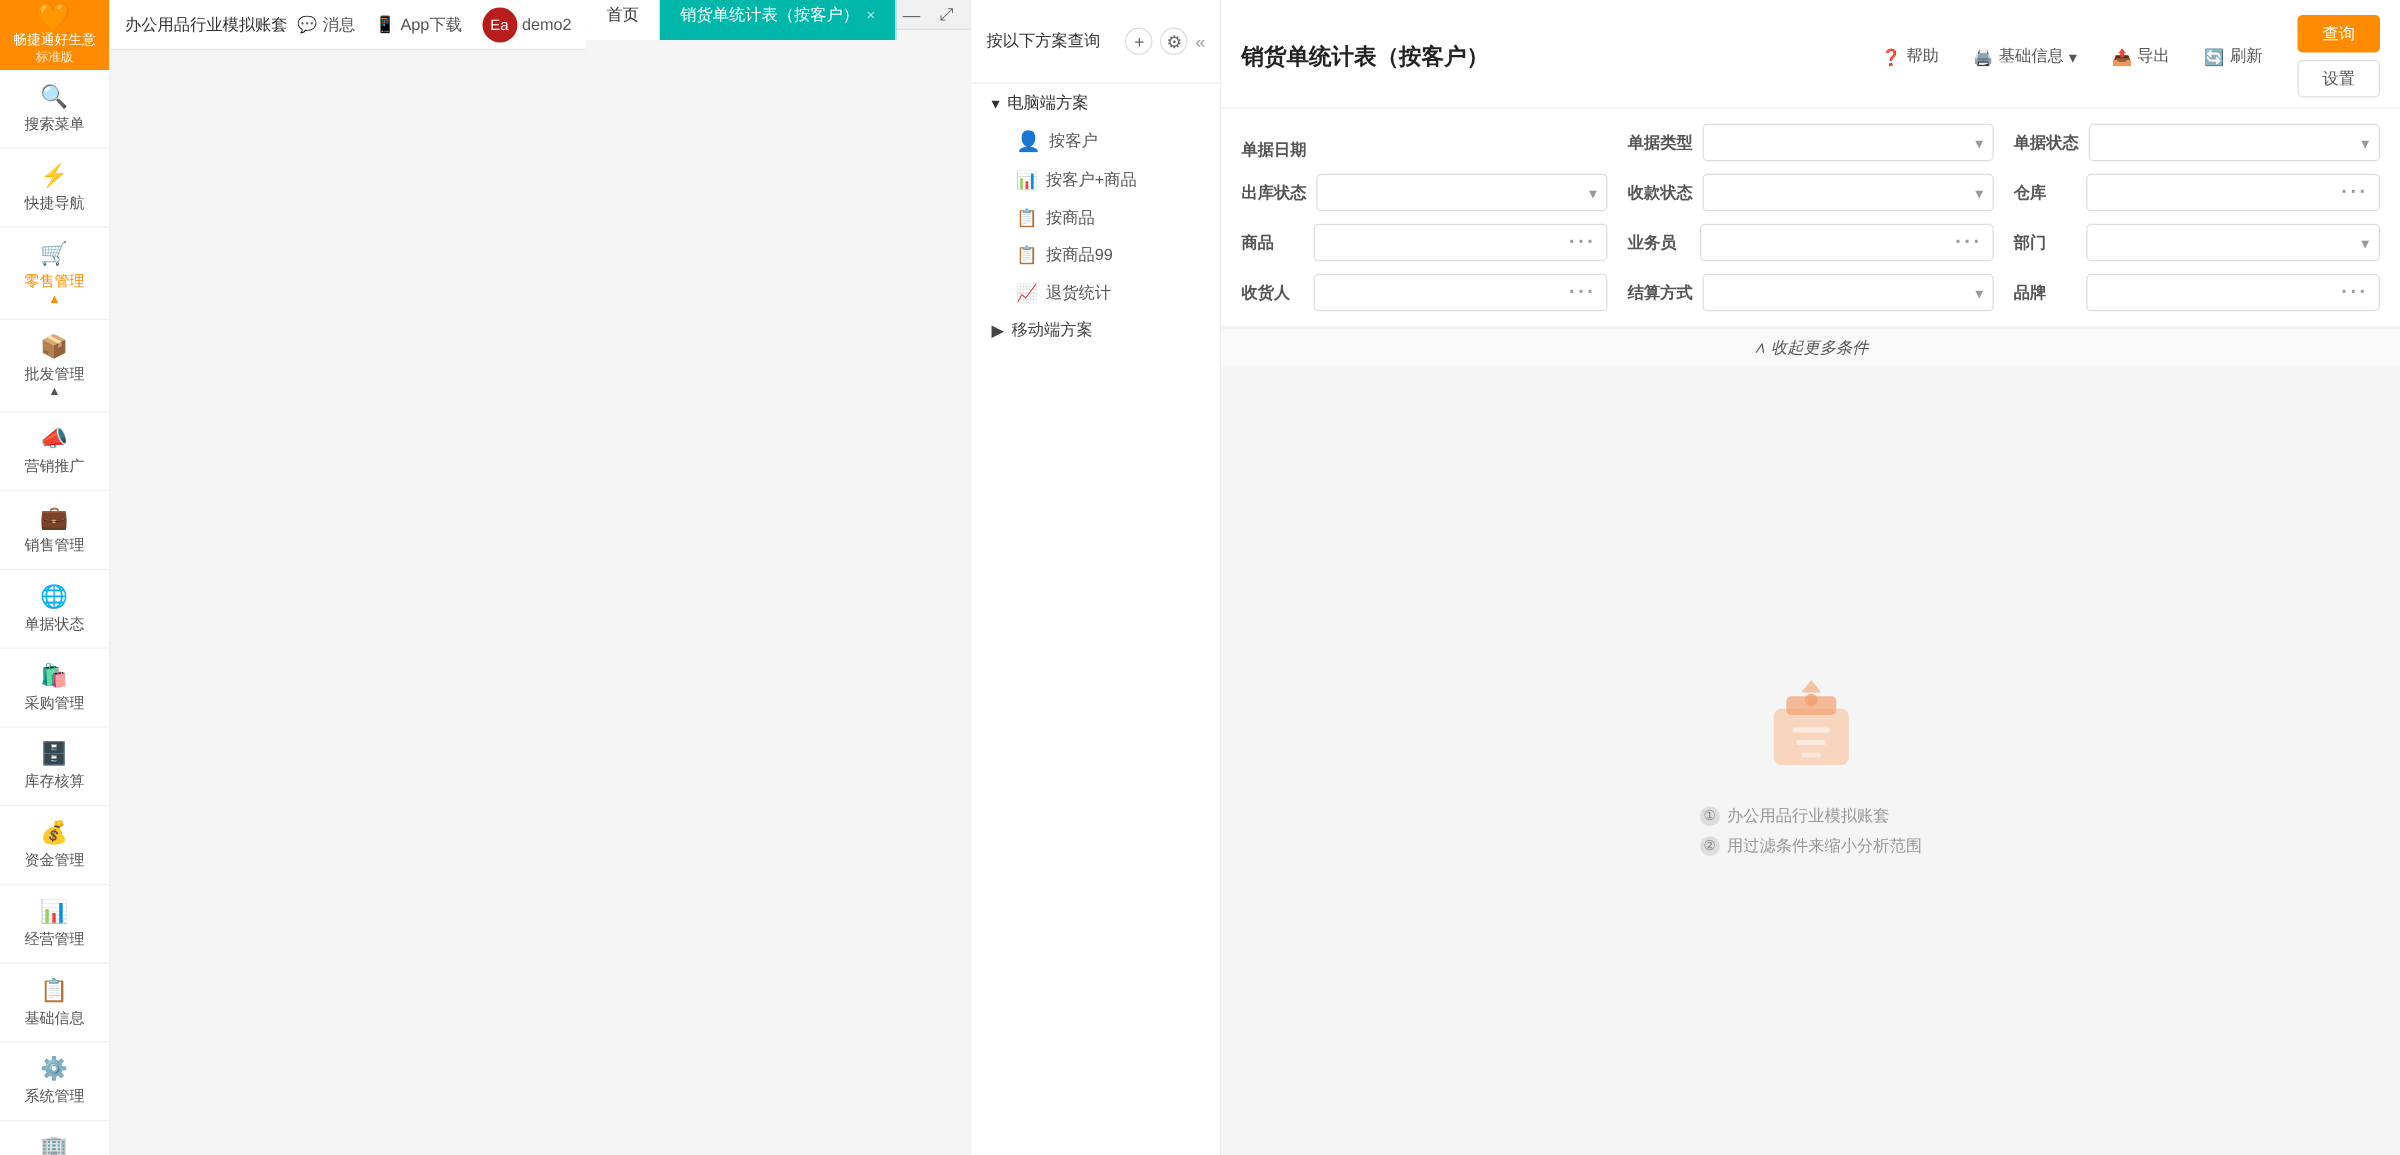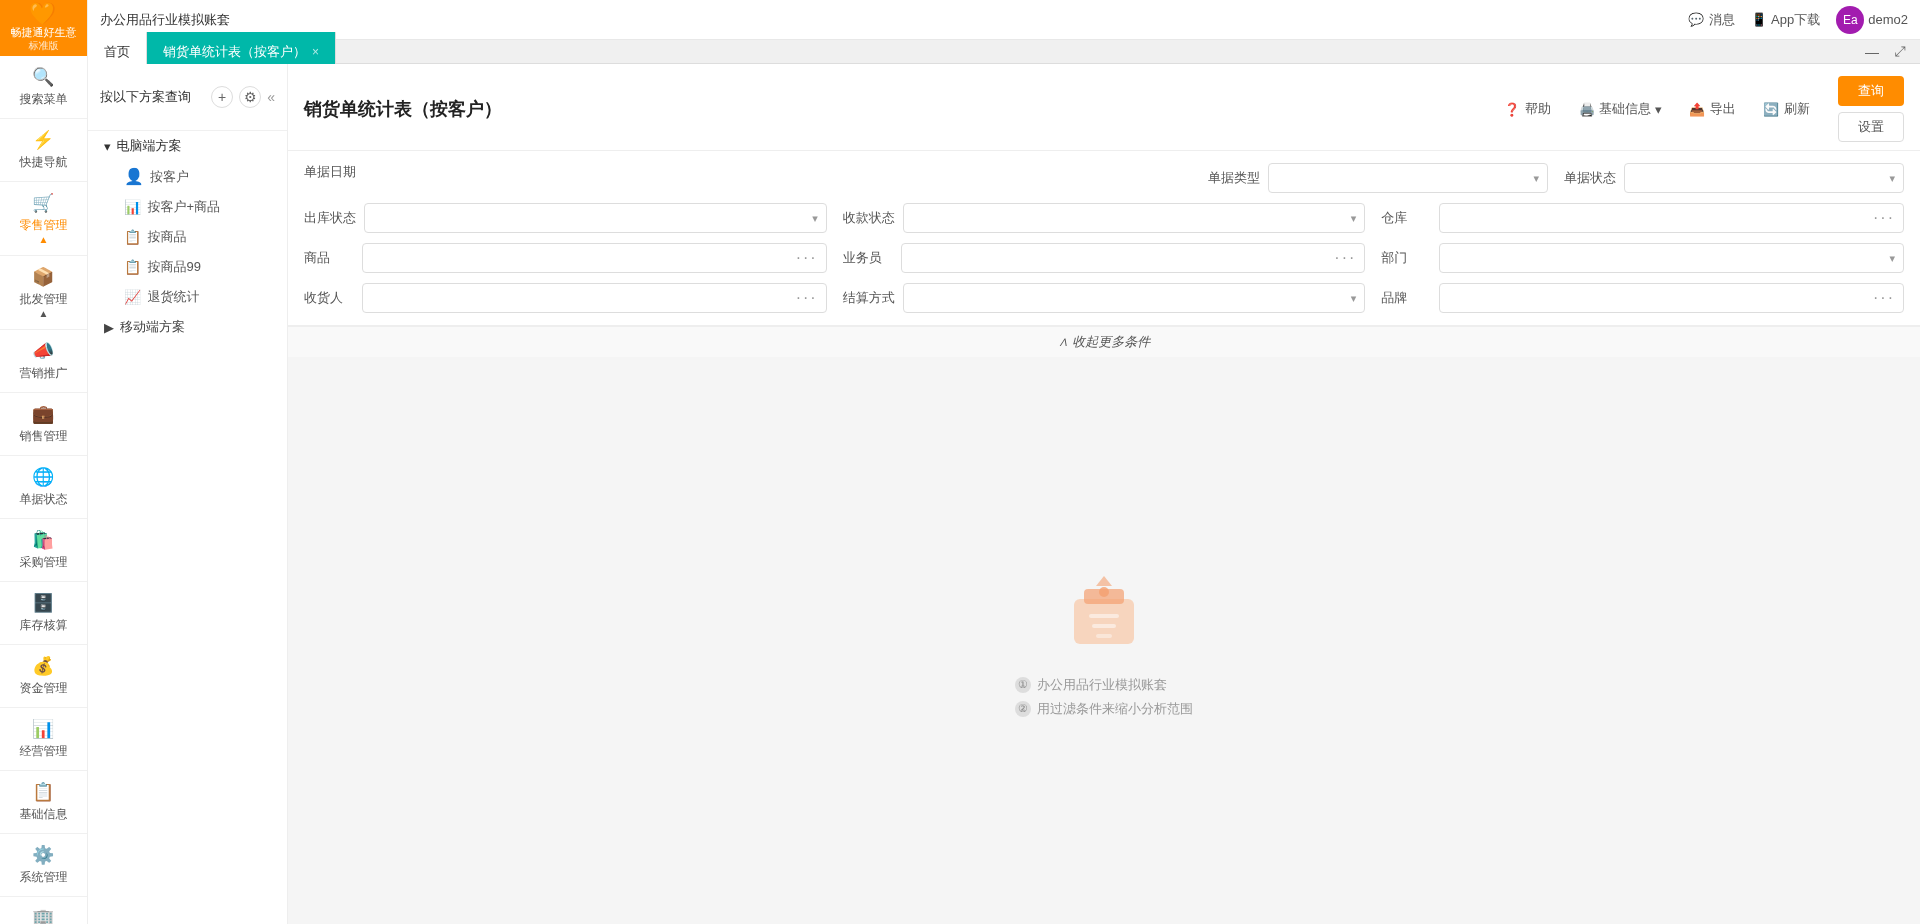--- a/index.html
+++ b/index.html
@@ -43,21 +43,21 @@
       font-size: 12px;
       border-bottom: 1px solid #f0f0f0;
     }
     .sidebar-item.active { color: #ff8c00; }
     .sidebar-item-icon { font-size: 18px; margin-bottom: 3px; }
 
     
     .main-area {
       flex: 1;
       display: flex;
-      flex-direction: column;
+      flex-direction: row;
       overflow: hidden;
     }
 
     
     .topbar {
       height: 40px;
       background: #fff;
       border-bottom: 1px solid #e8e8e8;
       display: flex;
       align-items: center;
@@ -79,21 +79,21 @@
     .topbar-action {
       display: flex;
       align-items: center;
       gap: 4px;
       cursor: pointer;
     }
     .topbar-avatar {
       width: 28px;
       height: 28px;
       border-radius: 50%;
-      background: #a21caf;
+      background: #b91c1c;
       display: flex;
       align-items: center;
       justify-content: center;
       color: #fff;
       font-size: 12px;
     }
 
     
     .tabbar {
       height: 24px;
@@ -286,23 +286,24 @@
     }
 
     
     .filter-area {
       background: #fff;
       padding: 12px 16px;
       border-bottom: 1px solid #eee;
     }
     .filter-row {
       display: flex;
-      align-items: flex-start;
+      align-items: flex-end;
       gap: 16px;
       margin-bottom: 10px;
+      font-weight: bold;
     }
     .filter-row:last-child { margin-bottom: 0; }
     .filter-field {
       display: flex;
       align-items: center;
       gap: 8px;
       flex: 1;
     }
     .filter-label {
       color: #555;

